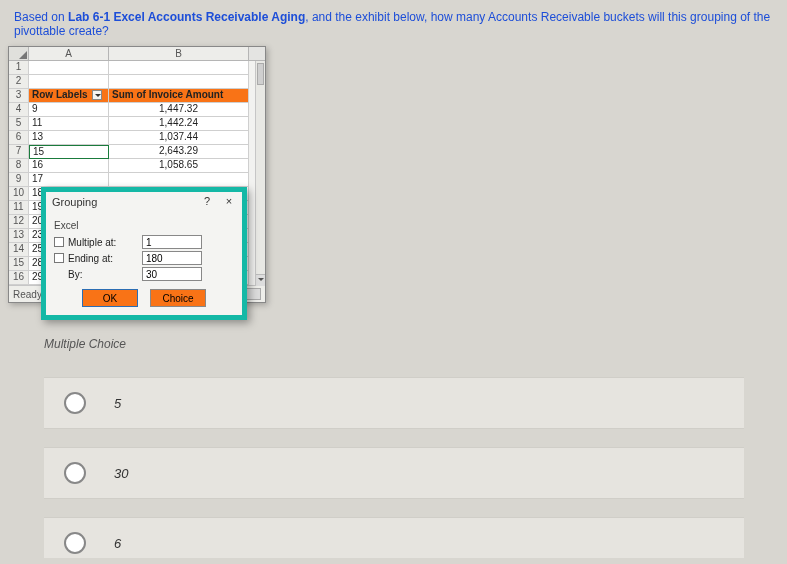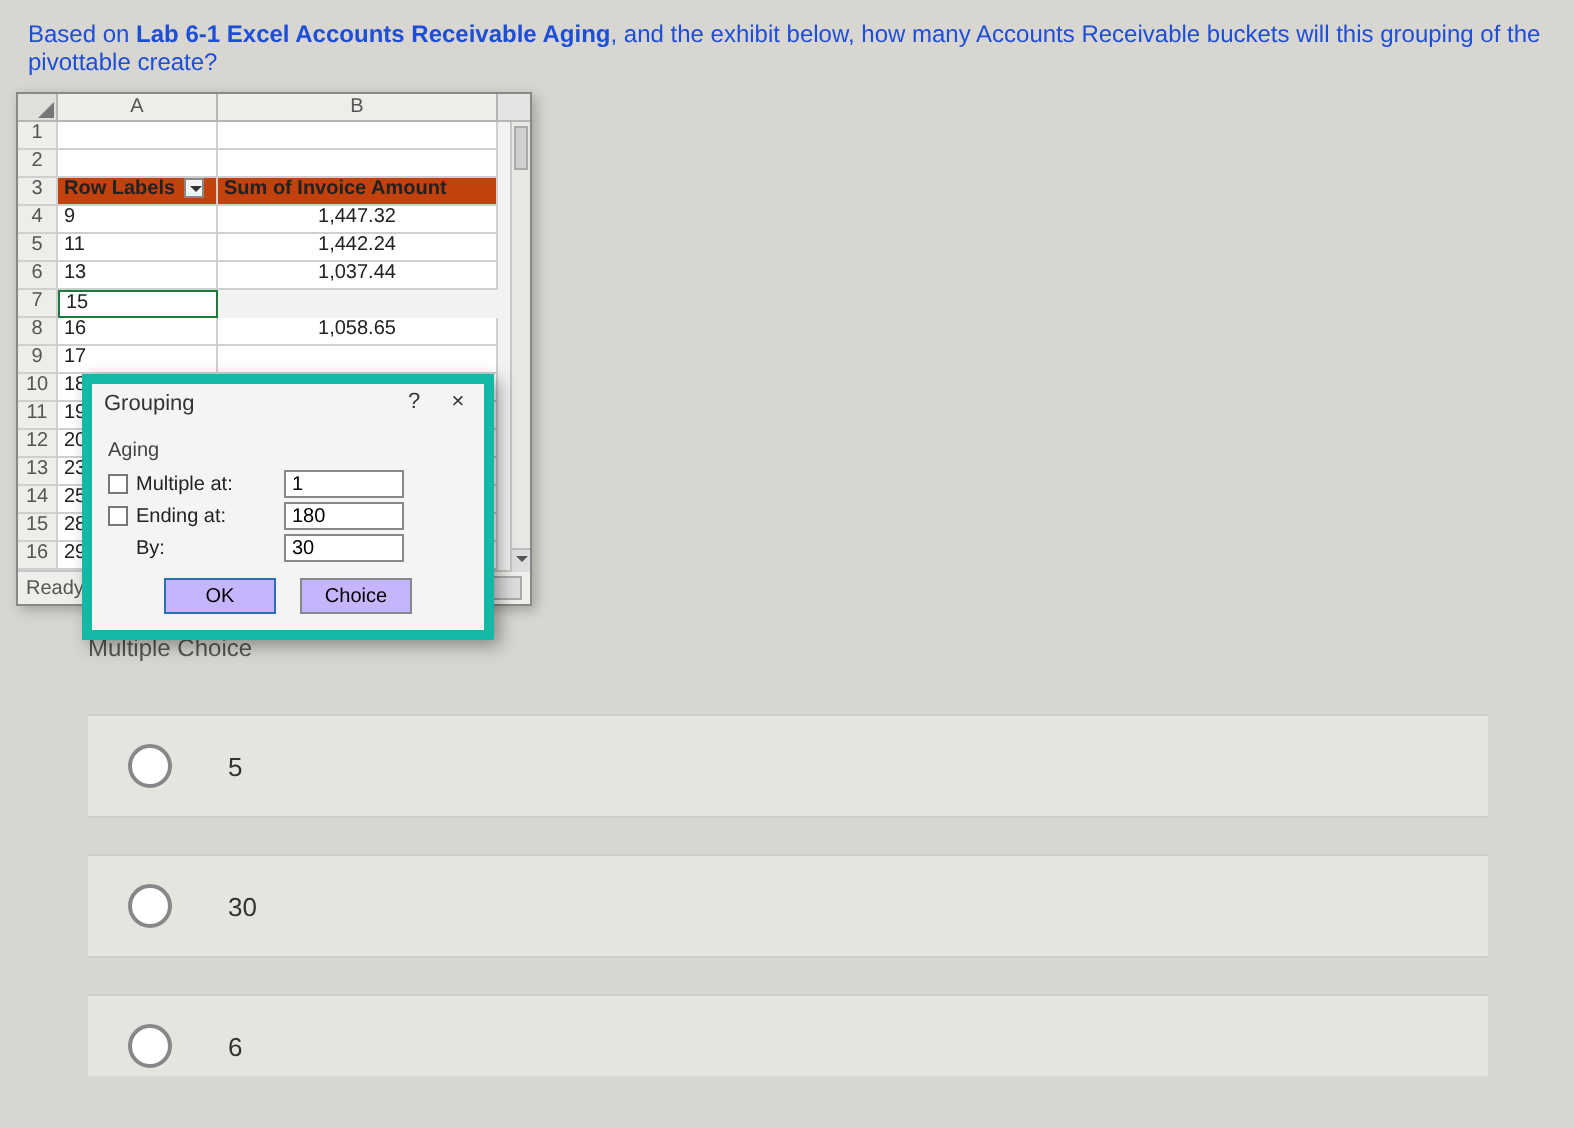--- a/index.html
+++ b/index.html
@@ -68,21 +68,21 @@
       overflow: hidden;
       white-space: nowrap;
       background: #fff;
     }
     .grid-row .rh {
       background: #ededea;
       text-align: center;
       color:#555;
     }
     .grid-row .num { text-align: center; }
-    .grid-row .bold { font-weight: 700; background: #c2410c; }
+    .grid-row .bold { font-weight: 700; background: #f97316; }
     .grid-row .selcell {
       border: 1px solid #1a7b3c;
       background: #fff;
     }
 
     .dropdown-glyph {
       display:inline-block;
       width:10px;height:10px;
       border:1px solid #888;
       margin-left:2px;
@@ -148,21 +148,21 @@
       display:flex;
       justify-content:center;
       gap:12px;
       margin-top:8px;
     }
     .dialog .btnbar button {
       width:56px;
       height:18px;
       font-size:10px;
       border:1px solid #888;
-      background:#c4b5fd;
+      background:#f97316;
       cursor:pointer;
     }
     .dialog .btnbar button.primary { border:1px solid #2b6db3; }
     .checkbox {
       width:10px; height:10px;
       border:1px solid #777;
       background:#fff;
       display:inline-block;
     }
 
@@ -200,21 +200,21 @@
       font-size:10px;
       color:#555;
     }
     .viewbtn {
       width:16px;height:12px;
       border:1px solid #aaa;
       background:#dcdcdc;
     }
 
     
-    .mc-area { margin: 14px 0 0 44px; width: 700px; }
+    .mc-area { margin: 34px 0 0 44px; width: 700px; font-style: italic; }
     .mc-label { font-size: 12px; color:#555; margin-bottom: 26px; }
     .choice {
       background: #e6e4df;
       border-top:1px solid #d0cec8;
       border-bottom:1px solid #d0cec8;
       padding: 14px 20px;
       margin-bottom: 18px;
       display:flex;
       align-items:center;
       gap: 28px;
@@ -268,20 +268,21 @@
         <div class="num">1,442.24</div>
       </div>
       <div class="grid-row">
         <div class="rh">6</div>
         <div>13</div>
         <div class="num">1,037.44</div>
       </div>
       <div class="grid-row">
         <div class="rh">7</div>
         <div class="selcell">15</div>
+        <div class="num">2,643.29</div>
       </div>
       <div class="grid-row">
         <div class="rh">8</div>
         <div>16</div>
         <div class="num">1,058.65</div>
       </div>
       <div class="grid-row">
         <div class="rh">9</div>
         <div>17</div>
         <div class="num"></div>
@@ -330,21 +331,21 @@
 
   <div class="dialog">
     <div class="titlebar">
       <span>Grouping</span>
       <span class="right">
         <span class="btn-help">?</span>
         <span class="btn-x">×</span>
       </span>
     </div>
     <div class="body">
-      <div class="auto">Aging</div>
+      <div class="auto">Excel</div>
       <div class="field-row">
         <span class="checkbox"></span>
         <span class="lbl">Multiple at:</span>
         <input type="text" value="1" style="">
       </div>
       <div class="field-row">
         <span class="checkbox"></span>
         <span class="lbl">Ending at:</span>
         <input type="text" value="180" style="">
       </div>

